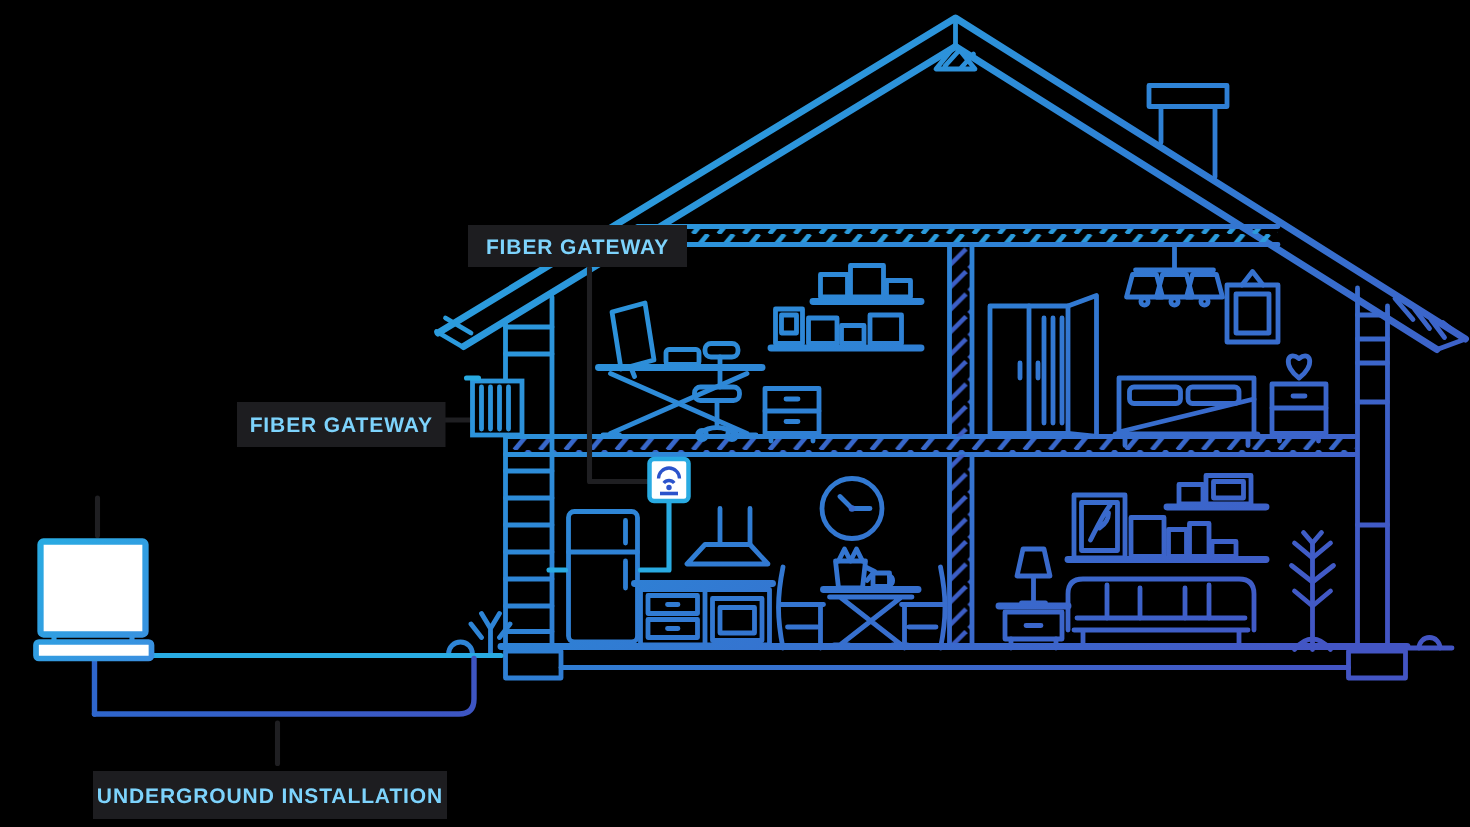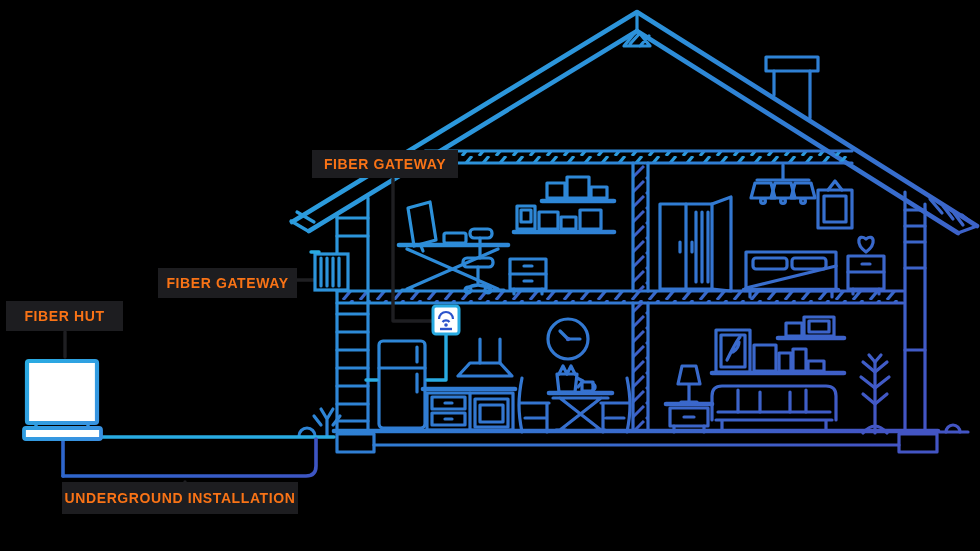--- a/index.html
+++ b/index.html
@@ -3,21 +3,21 @@
 <meta charset="utf-8">
 <style>
   html,body{margin:0;padding:0;background:#000;}
   .stage{
     position:relative;width:980px;height:551px;background:#000;
     font-family:"Liberation Sans",sans-serif;overflow:hidden;
   }
   .stage svg{position:absolute;left:0;top:0;}
   .callout{
     position:absolute;display:flex;align-items:center;justify-content:center;
-    background:#1d1d20;color:#f97316;font-weight:bold;font-size:14px;
+    background:#1d1d20;color:#7dd3fc;font-weight:bold;font-size:14px;
     letter-spacing:.6px;white-space:nowrap;user-select:none;
   }
   .ln{fill:none;stroke:url(#gMain);stroke-width:3.2;stroke-linecap:round;stroke-linejoin:round;}
   .ln4{fill:none;stroke:url(#gMain);stroke-width:4.6;stroke-linecap:round;stroke-linejoin:round;}
   .cy{fill:none;stroke:#29ABE2;stroke-width:3.4;stroke-linecap:round;}
   .blk{fill:none;stroke:#1f1f22;stroke-width:3.4;stroke-linecap:round;stroke-linejoin:round;}
 </style>
 </head>
 <body>
 
@@ -281,21 +281,20 @@
     <rect x="433" y="306" width="26" height="28" rx="3" fill="#ffffff" stroke="#29ABE2" stroke-width="3"></rect>
     <g>
       <path d="M439,319 a7,7 0 0 1 14,0" fill="none" stroke="#2B53CB" stroke-width="2.2"></path>
       <path d="M442.5,322 a4.5,4.5 0 0 1 7,0" fill="none" stroke="#2B53CB" stroke-width="2.2"></path>
       <circle cx="446" cy="325" r="1.8" fill="#2B53CB"></circle>
       <path d="M440,329 h12" stroke="#2B53CB" stroke-width="2.4"></path>
     </g>
   </g>
 </svg>
 
-<div class="callout" style="left:6px;top:301px;width:117px;height:30px;">FIBER HUT</div>
 
 <div class="callout" style="left:158px;top:268px;width:139px;height:30px;">FIBER GATEWAY</div>
 
 <div class="callout" style="left:312px;top:150px;width:146px;height:28px;">FIBER GATEWAY</div>
 
-<div class="callout" style="left:62px;top:482px;width:236px;height:32px;">UNDERGROUND INSTALLATION</div>
+<div class="callout" style="left:62px;top:514px;width:236px;height:32px;">UNDERGROUND INSTALLATION</div>
 
 </div>
 
 </body></html>

